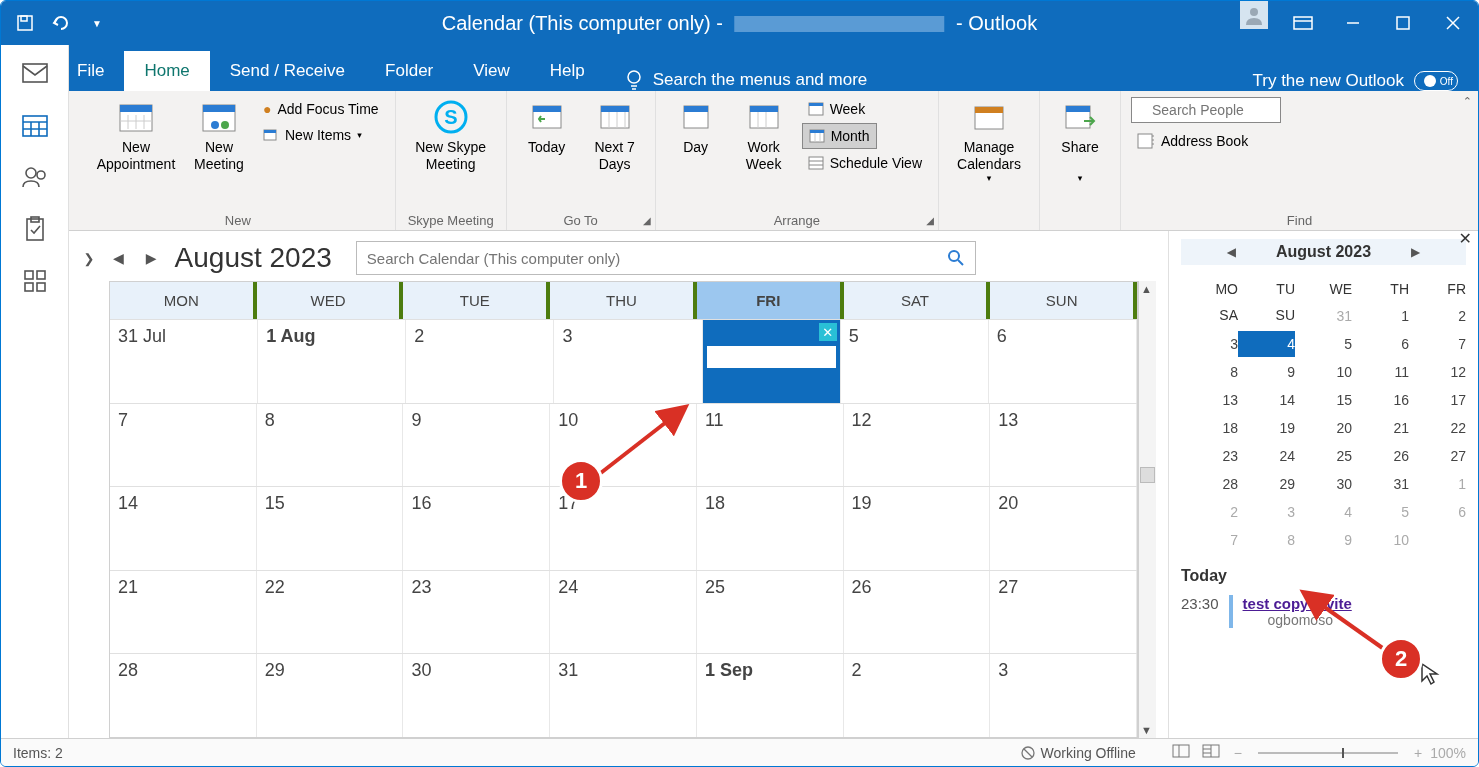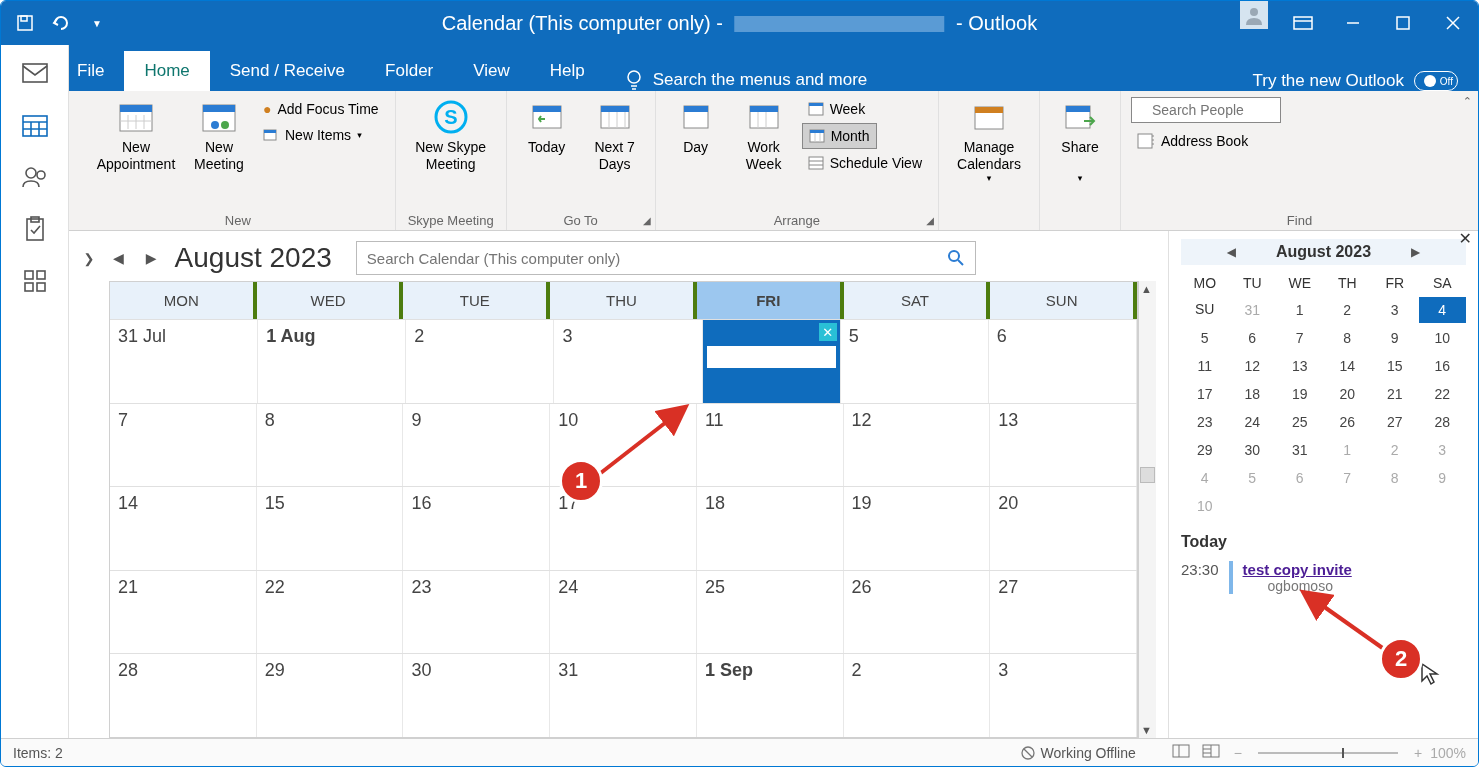--- a/index.html
+++ b/index.html
@@ -68,21 +68,21 @@
 .quick-input { position: absolute; top: 22px; left: 0; right: 0; height: 24px; background: #fff; border: 1px solid #0f6cbd; }
 .scroll-col { width: 18px; background: #f4f4f4; border-left: 1px solid #d0d0d0; position: relative; }
 .scroll-col .arr { position: absolute; left: 2px; font-size: 11px; color: #555; cursor: pointer; }
 
 
 .right-pane { width: 310px; border-left: 1px solid #e0e0e0; padding: 8px 12px 0; position: relative; }
 .close-pane { position: absolute; top: -2px; right: 6px; font-size: 16px; color: #333; cursor: pointer; }
 .mini-head { display: flex; align-items: center; justify-content: center; gap: 40px; background: #eef4fa; padding: 4px 0; }
 .mini-nav { cursor: pointer; font-size: 12px; color: #555; }
 .mini-title { font-size: 16px; font-weight: 600; color: #333; }
-.mini-grid { display: grid; grid-template-columns: repeat(6, 1fr); gap: 2px 0; text-align: center; font-size: 14px; margin-top: 6px; }
+.mini-grid { display: grid; grid-template-columns: repeat(5, 1fr); gap: 2px 0; text-align: right; font-size: 14px; margin-top: 12px; }
 .mini-dh { font-weight: 400; color: #333; padding: 4px 0; }
 .mini-d { padding: 5px 0; color: #444; cursor: pointer; }
 .mini-d.other { color: #aaa; }
 .mini-d.sel { background: #0f6cbd; color: #fff; }
 .agenda-title { font-weight: 700; font-size: 16px; margin-top: 14px; color: #333; }
 .agenda-item { display: flex; gap: 10px; margin-top: 10px; font-size: 15px; cursor: pointer; }
 .agenda-item .time { color: #555; }
 .agenda-item .bar { width: 4px; background: #7fb7ea; }
 .agenda-item .subj { font-weight: 700; color: #4c1d95; text-decoration: underline; }
 .agenda-item .loc { color: #777; font-size: 14px; margin-left: 25px; }

